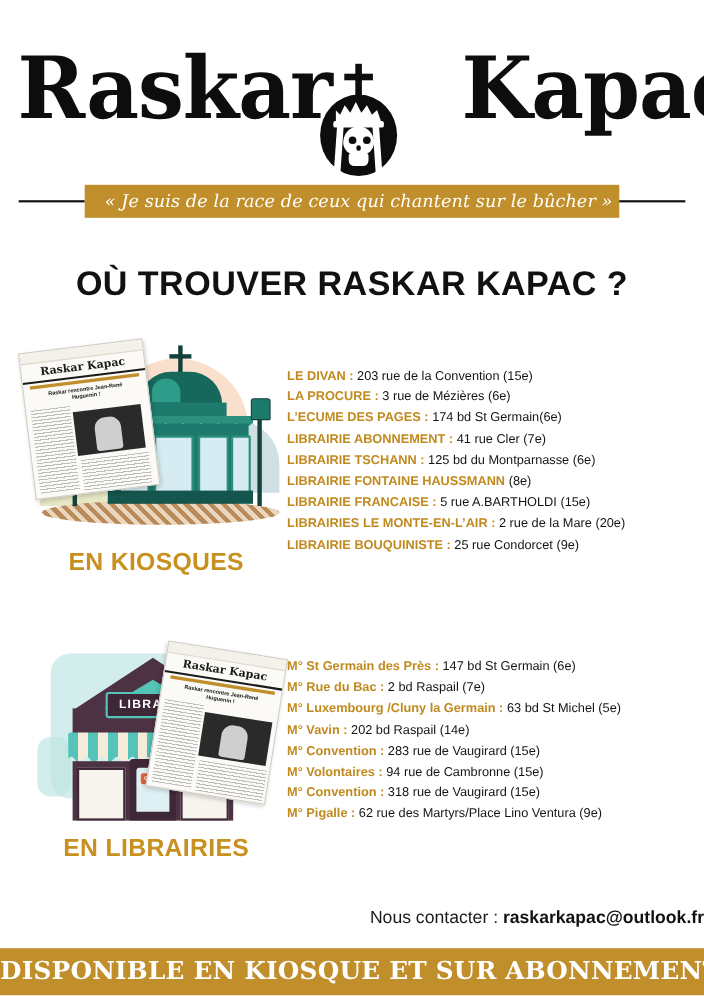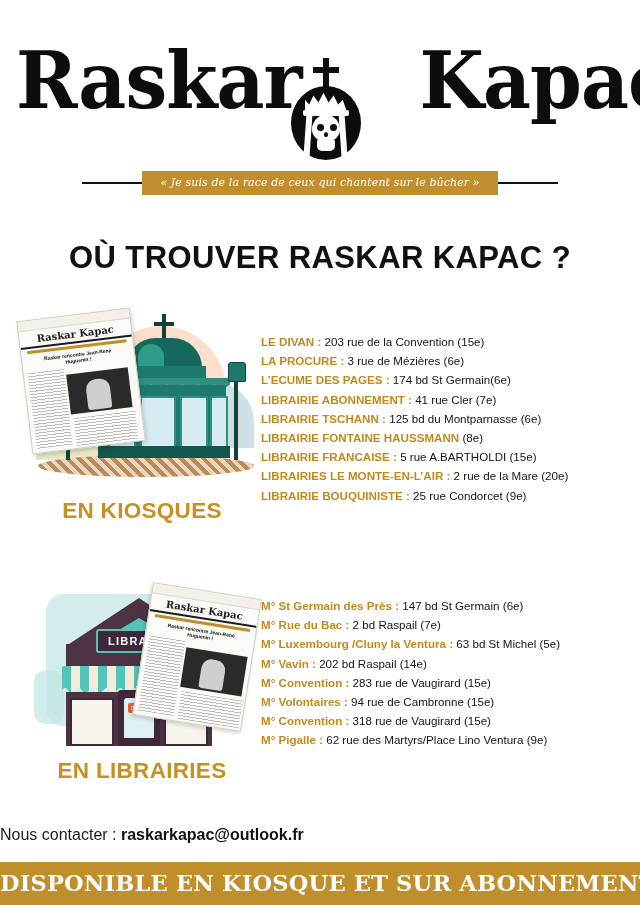--- a/index.html
+++ b/index.html
@@ -154,23 +154,23 @@
   .rule {
     height: 2px;
     width: 60px;
     background: #111111;
   }
   .tagline {
     background: #c08f2c;
     color: #ffffff;
     font-family: "DejaVu Serif", serif;
     font-style: italic;
-    font-size: 11px;
+    font-size: 16px;
     letter-spacing: 0.1px;
-    padding: 5px 18px 6px 18px;
+    padding: 5px 6px 6px 18px;
     white-space: nowrap;
   }
 
   
   .page-title {
     position: absolute;
     top: 240px;
     left: 0;
     width: 640px;
     text-align: center;
@@ -591,21 +591,21 @@
     box-shadow: -1px 2px 4px rgba(0,0,0,0.18);
     overflow: hidden;
   }
 
   
   .contact {
     position: absolute;
     top: 826px;
     left: 0;
     width: 640px;
-    text-align: left;
+    text-align: right;
     font-size: 16px;
     color: #1a1a1a;
   }
   .contact .email {
     font-weight: 700;
     color: #111111;
   }
   .bottom-banner {
     position: absolute;
     left: 0;
@@ -775,21 +775,21 @@
   <div class="list-col">
     <div class="listing">
       <span class="name">M° St Germain des Près :</span>
       <span class="addr">147 bd St Germain (6e)</span>
     </div>
     <div class="listing">
       <span class="name">M° Rue du Bac :</span>
       <span class="addr">2 bd Raspail (7e)</span>
     </div>
     <div class="listing">
-      <span class="name">M° Luxembourg /Cluny la Ventura :</span>
+      <span class="name">M° Luxembourg /Cluny la Germain :</span>
       <span class="addr">63 bd St Michel (5e)</span>
     </div>
     <div class="listing">
       <span class="name">M° Vavin :</span>
       <span class="addr">202 bd Raspail (14e)</span>
     </div>
     <div class="listing">
       <span class="name">M° Convention :</span>
       <span class="addr">283 rue de Vaugirard (15e)</span>
     </div>

